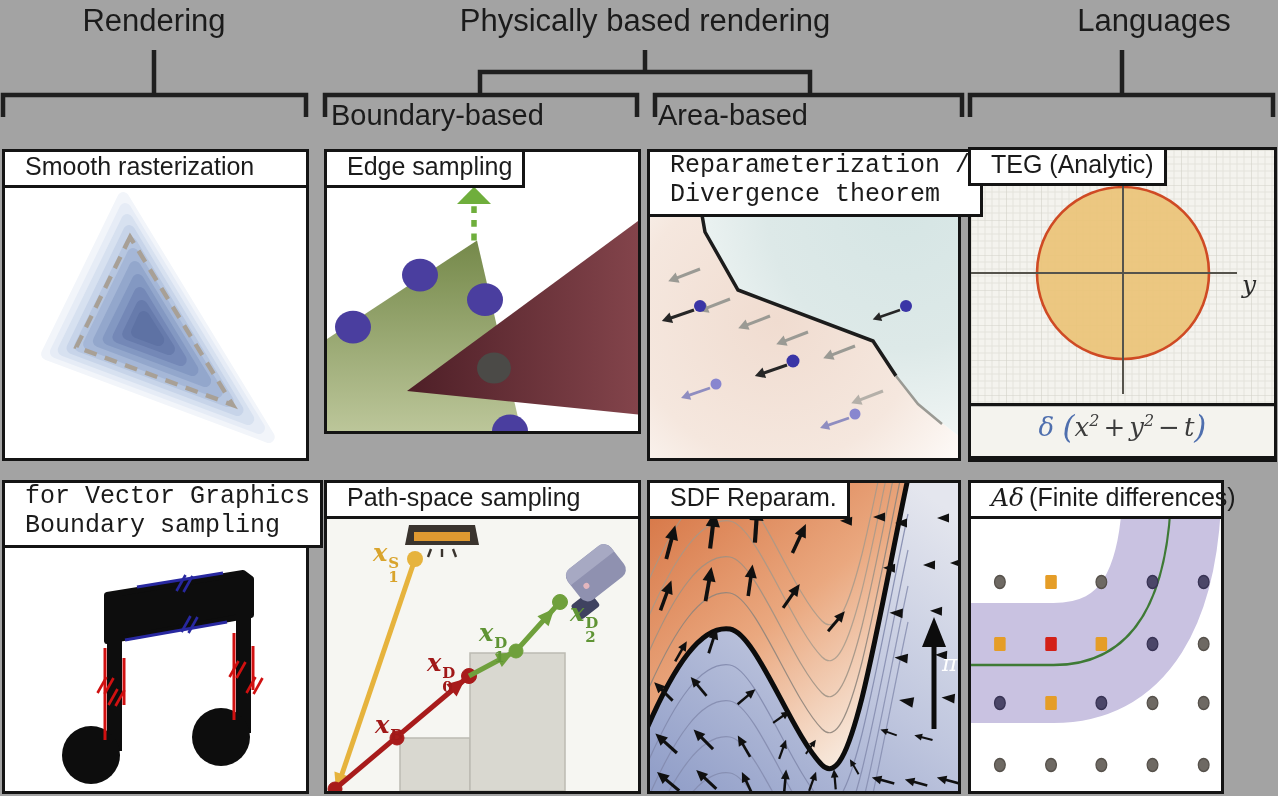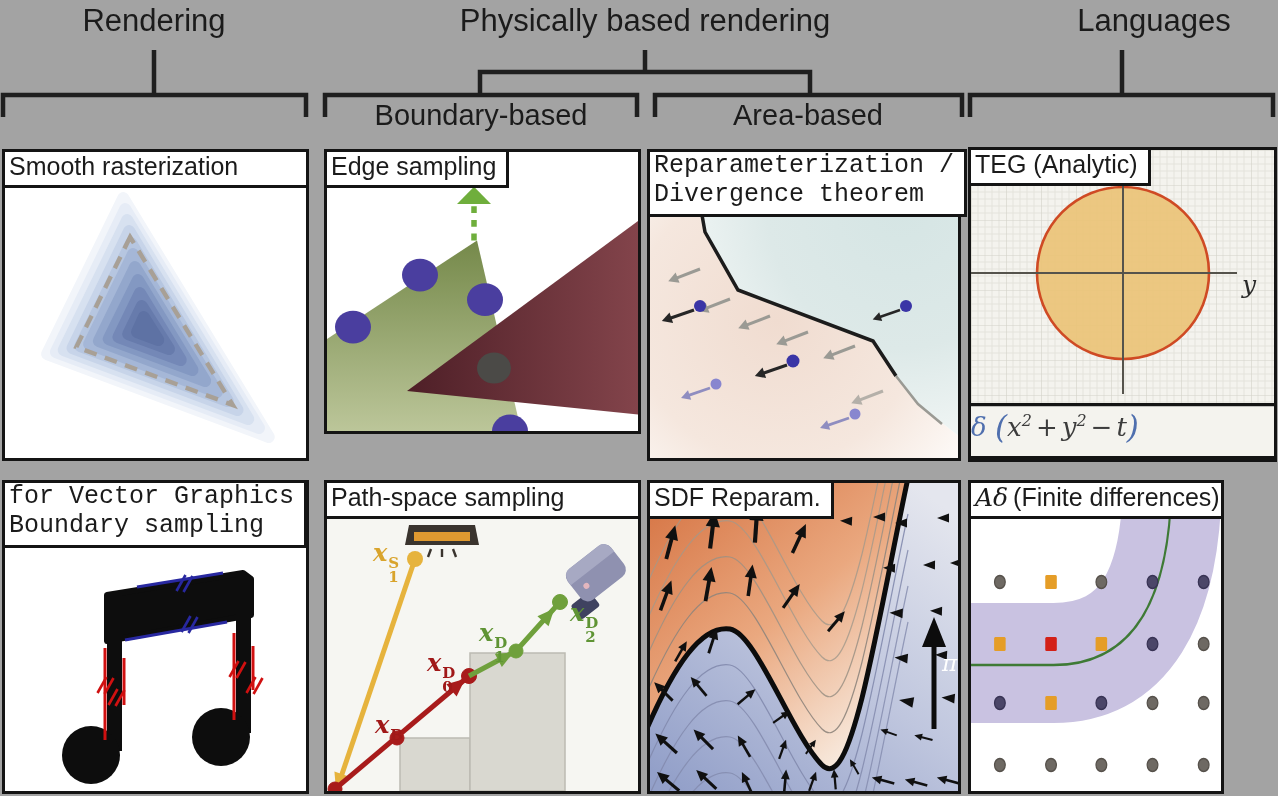--- a/index.html
+++ b/index.html
@@ -1,30 +1,30 @@
 <!DOCTYPE html>
 <html><head>
 <meta charset="utf-8">
 <style>
   html,body{margin:0;padding:0;background:#fff;}
   .fig{position:relative;width:1278px;height:796px;background:#a3a3a3;overflow:hidden;
        font-family:"Liberation Sans","DejaVu Sans",sans-serif;color:#1b1b1b;}
   .g-title{position:absolute;top:3px;font-size:31px;text-align:center;}
-  .g-sub{position:absolute;top:99px;font-size:29px;text-align:center;}
+  .g-sub{position:absolute;top:99px;font-size:29px;text-align:left;}
   .brackets{position:absolute;left:0;top:0;}
   .panel{position:absolute;background:#fff;border:3px solid #141414;box-sizing:border-box;}
   .panel > svg{position:absolute;left:0;top:0;width:100%;height:100%;}
   .tbox{position:absolute;top:-3px;left:-3px;background:#fff;border:3px solid #141414;
-        padding:0 10px 4px 4px;font-size:25px;line-height:1.16;z-index:3;white-space:nowrap;}
+        padding:0 10px 4px 20px;font-size:25px;line-height:1.16;z-index:3;white-space:nowrap;}
   .tbox.full{right:-3px;}
   .tbox.two{line-height:1.14;padding-bottom:5px;font-size:25px;font-family:Liberation Mono, monospace;}
   .tbox.two div{white-space:nowrap;}
   .ylab{position:absolute;left:271px;top:120px;font-family:"DejaVu Serif",serif;font-style:italic;
         font-size:25px;color:#2a2a2a;z-index:2;}
-  .formula{position:absolute;left:0;right:0;bottom:11px;text-align:left;z-index:2;
+  .formula{position:absolute;left:0;right:0;bottom:11px;text-align:center;z-index:2;
            font-family:"DejaVu Serif",serif;font-style:italic;font-size:26px;color:#3c3c3c;}
   .formula sup{font-size:16px;}
   .fb{color:#4f6fae;}
   .flp,.frp{font-size:31px;vertical-align:-2px;}
   .fop{margin:0 4px;}
   .pilab{position:absolute;left:292px;top:167px;font-family:"DejaVu Serif",serif;font-style:italic;
          font-size:23px;color:#ffffff;z-index:2;}
   .mlabel{position:absolute;font-family:"DejaVu Serif",serif;font-style:italic;font-weight:700;
           font-size:24px;z-index:2;line-height:1;}
   .mstack{display:inline-flex;flex-direction:column;align-items:flex-start;font-size:15px;

